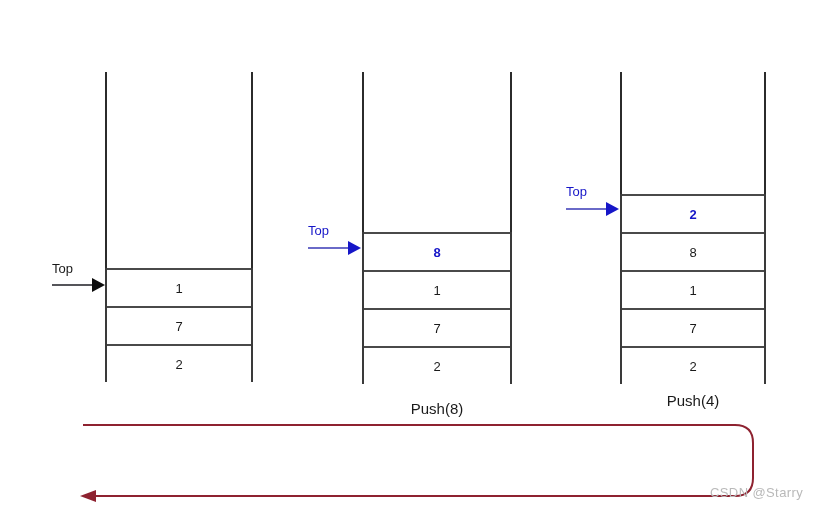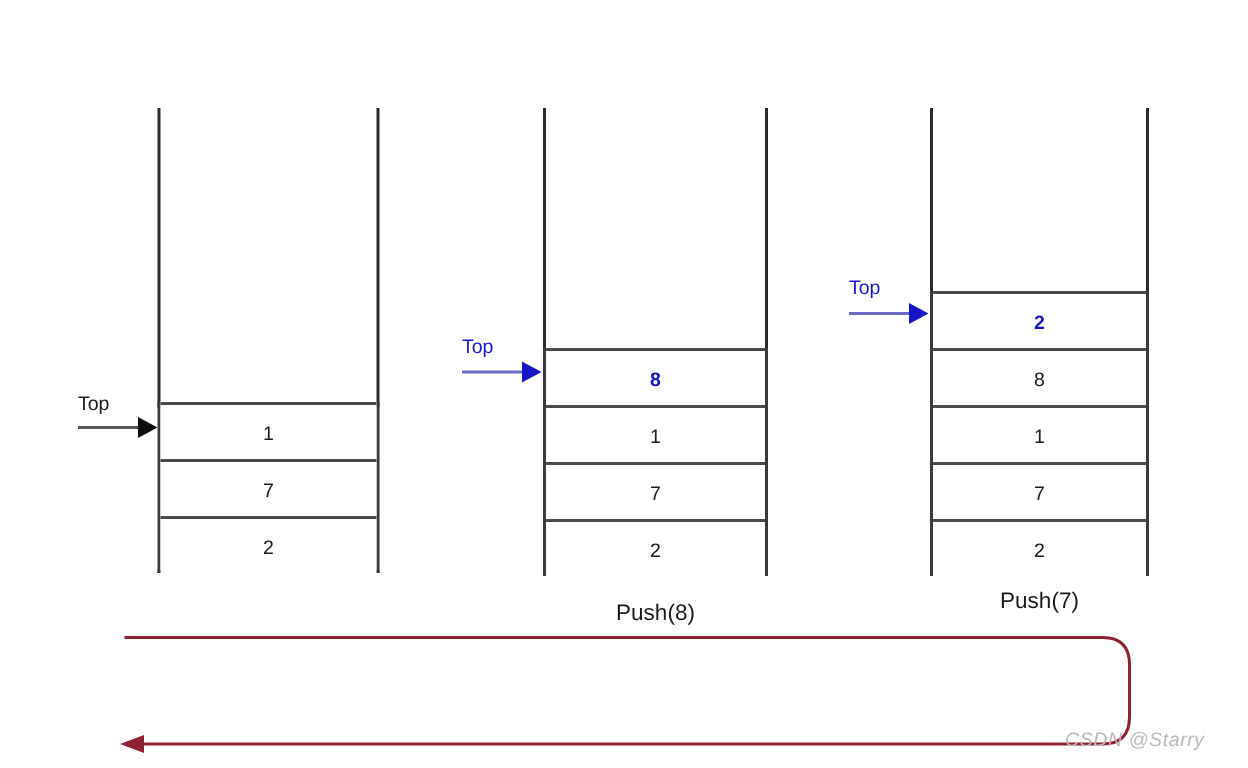--- a/index.html
+++ b/index.html
@@ -82,21 +82,20 @@
   .pointer-blue .top-shaft { background:#6a6ac8; }
   .pointer-blue .top-head  { border-left:13px solid #1616c8; }
 
   
   .watermark {
     position:absolute;
     font-size:13px;
     color:#b9b9b9;
     white-space:nowrap;
     letter-spacing:0.4px;
-    font-style:italic;
   }
   svg { position:absolute; left:0; top:0; overflow:visible; }
 </style>
 </head>
 <body>
 
 <div id="canvas">
 
   <div class="stack" id="stack-0" style="left:105px; top:72px; width:148px; height:310px;">
     <div class="wall wall-left" style="top:0; height:200px;"></div>
@@ -159,21 +158,21 @@
       <div class="cell" style="height:38px;">
         <span>1</span>
       </div>
       <div class="cell" style="height:38px;">
         <span>7</span>
       </div>
       <div class="cell" style="height:38px;">
         <span>2</span>
       </div>
     </div>
-    <div class="caption" style="top:320px;">Push(7)</div>
+    <div class="caption" style="top:320px;">Push(4)</div>
   </div>
 
   <div class="top-pointer pointer-blue" style="left:566px; top:185px; width:58px; height:32px;">
     <div class="top-label" style="left:0px; top:0px;">Top</div>
     <div class="top-shaft" style="left:0px; top:23px; width:44px;"></div>
     <div class="top-head" style="left:40px; top:17px;"></div>
   </div>
 
   <svg width="832" height="512">
     <path d="M 83 425 L 735 425 Q 753 425 753 443 L 753 478 Q 753 496 735 496 L 96 496" fill="none" stroke="#8e2230" stroke-width="2"></path>

